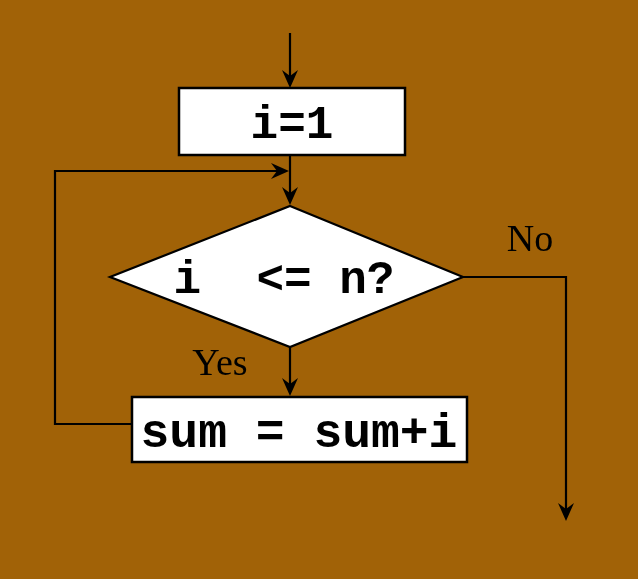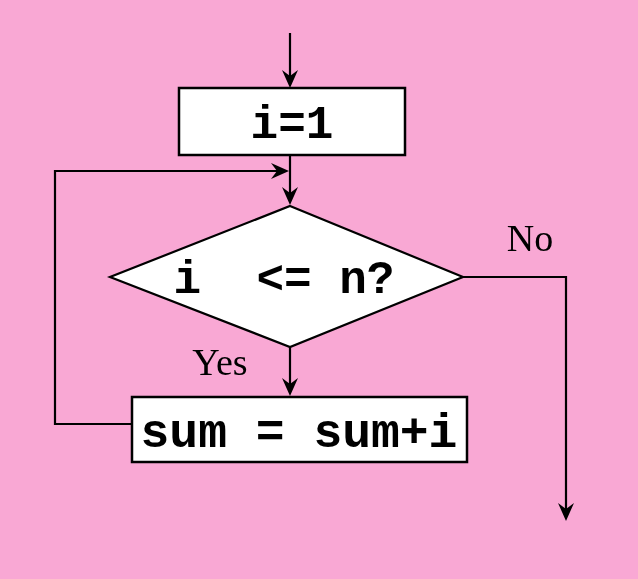--- a/index.html
+++ b/index.html
@@ -4,21 +4,21 @@
 <style>
   html, body {
     margin: 0;
     padding: 0;
     background: #ffffff;
   }
   .stage {
     position: relative;
     width: 638px;
     height: 579px;
-    background: #f9a8d4;
+    background: #a16207;
     overflow: hidden;
   }
   svg text {
     user-select: none;
   }
   .node-label {
     font-family: "Liberation Mono", "DejaVu Sans Mono", monospace;
     font-weight: bold;
     white-space: pre;
   }

